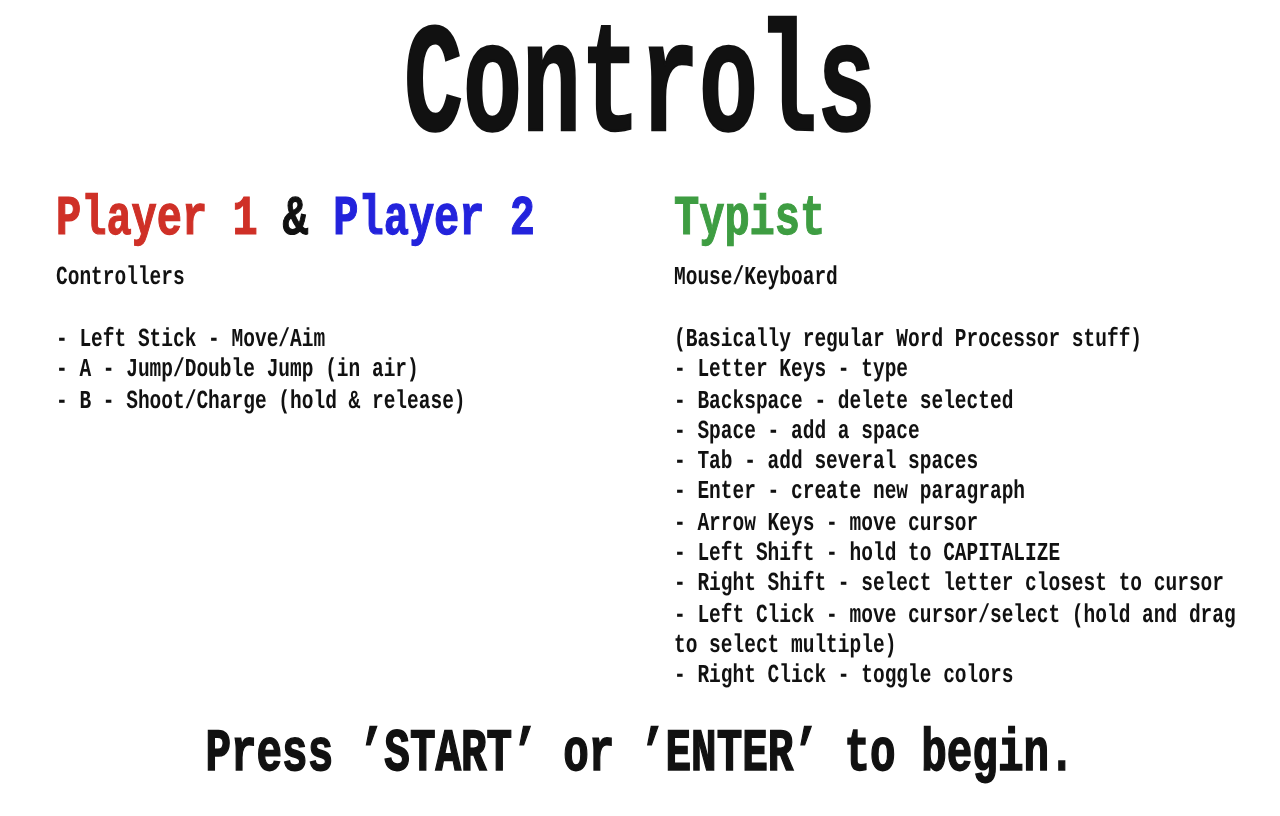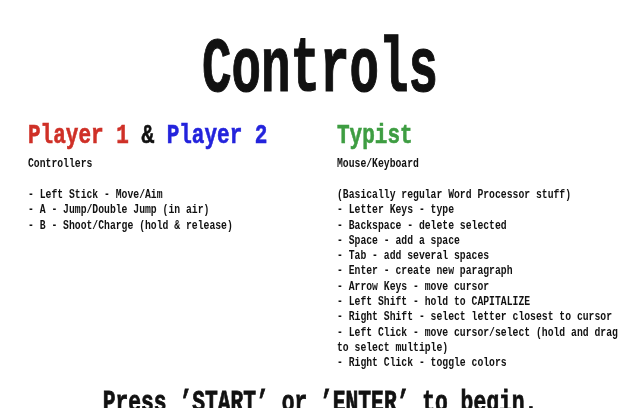--- a/index.html
+++ b/index.html
@@ -5,21 +5,21 @@
   html, body { margin: 0; padding: 0; }
   body {
     width: 640px; height: 408px;
     background: #ffffff;
     font-family: "Liberation Mono", monospace;
     font-weight: 700;
     color: #111111;
     overflow: hidden;
     position: relative;
   }
-  .screen { position: absolute; inset: 0; margin-top: 25px; }
+  .screen { position: absolute; inset: 0; }
 
   .title {
     position: absolute;
     top: 10px; left: 0; width: 640px;
     text-align: center;
     font-size: 78px;
     line-height: 70px;
     white-space: nowrap;
     transform: scaleX(0.63);
     transform-origin: 50% 0;

